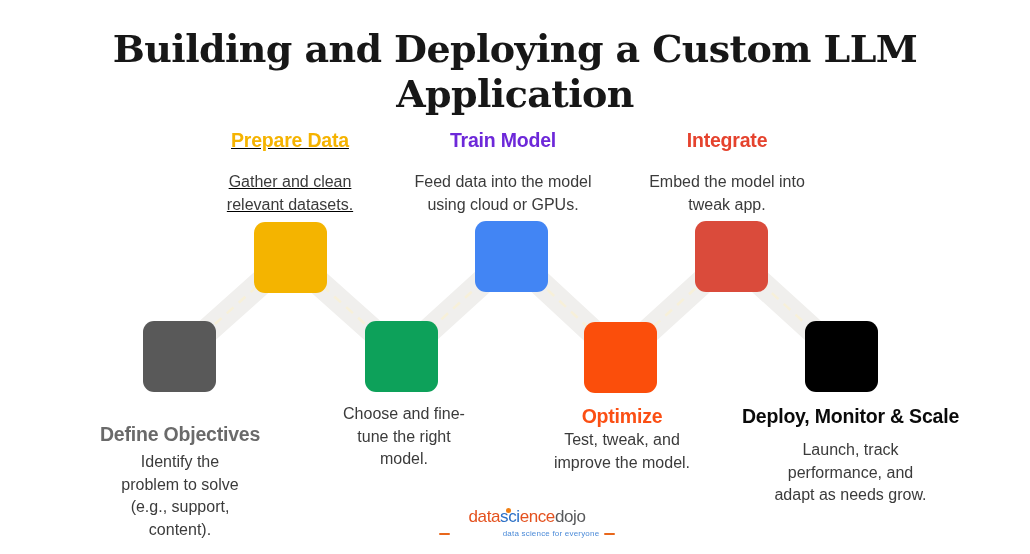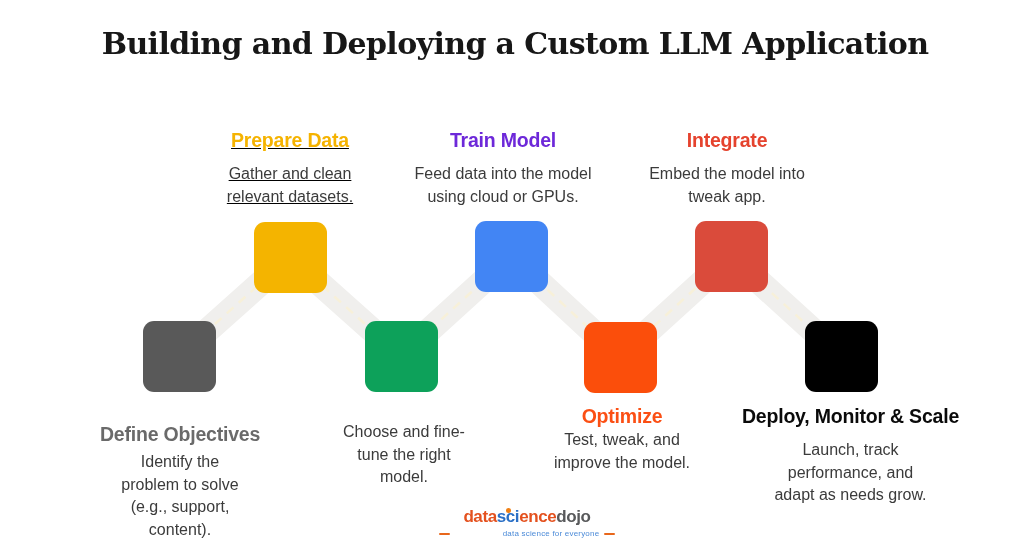--- a/index.html
+++ b/index.html
@@ -2,50 +2,50 @@
 <html><head>
 <meta charset="utf-8">
 <style>
   html,body { margin:0; padding:0; background:#ffffff; }
   .canvas {
     position:relative; width:1030px; height:554px; background:#ffffff;
     overflow:hidden; font-family:"Liberation Sans", sans-serif;
   }
   .title {
     position:absolute; top:26px; left:0; right:0; text-align:center;
-    font-family:"DejaVu Serif", serif; font-weight:700; font-size:30px;
+    font-family:"DejaVu Serif", serif; font-weight:700; font-size:38px;
     letter-spacing:-0.6px; color:#171717;
   }
   .road-svg { position:absolute; left:0; top:0; }
   .sq { position:absolute; width:73px; height:71px; border-radius:11px; }
   .sq-0 { left:143px; top:321px; }
   .sq-1 { left:254px; top:222px; }
   .sq-2 { left:365px; top:321px; }
   .sq-3 { left:475px; top:221px; }
   .sq-4 { left:584px; top:322px; }
   .sq-5 { left:695px; top:221px; }
   .sq-6 { left:805px; top:321px; }
   .col { position:absolute; text-align:center; }
   .col .hd { font-size:19.5px; font-weight:700; letter-spacing:-0.2px; line-height:26px; }
   .col .bd { font-size:16px; line-height:22.5px; color:#3b3b3b; white-space:pre-line; }
   .col-prepare   { left:186px; top:127px; width:208px;text-decoration:underline; }
   .col-train     { left:390px; top:127px; width:226px; }
   .col-integrate { left:617px; top:127px; width:220px; }
-  .col-prepare .bd, .col-train .bd, .col-integrate .bd { margin-top:10px; }
+  .col-prepare .bd, .col-train .bd, .col-integrate .bd { margin-top:18px; }
   .col-define    { left:70px;  top:403px; width:220px;margin-top:18px; }
   .col-select    { left:314px; top:403px; width:180px; }
   .col-optimize  { left:512px; top:403px; width:220px; }
   .col-deploy    { left:728px; top:403px; width:245px; }
   .col-define .bd   { margin-top:4px; }
-  .col-select .bd   { margin-top:18px; }
+  .col-select .bd   { }
   .col-optimize .bd { }
   .col-deploy .bd   { margin-top:10px; }
   .logo { position:absolute; left:439px; top:507px; width:176px; text-align:center; }
   .logo-text {
-    position:relative; font-weight:700; font-size:17px; letter-spacing:-0.4px;
+    position:relative; font-weight:400; font-size:17px; letter-spacing:-0.4px;
     line-height:20px; white-space:nowrap;
   }
   .logo-i-dot {
     position:absolute; left:67px; top:1px; width:5px; height:5px; border-radius:50%;
   }
   .logo-tagline-row {
     display:flex; align-items:center; justify-content:center; gap:5px; margin-top:2px;
   }
   .logo-dash { display:inline-block; width:14px; height:2px; border-radius:1px; }
   .logo-tagline { font-size:8px; letter-spacing:0.2px; white-space:nowrap; }

